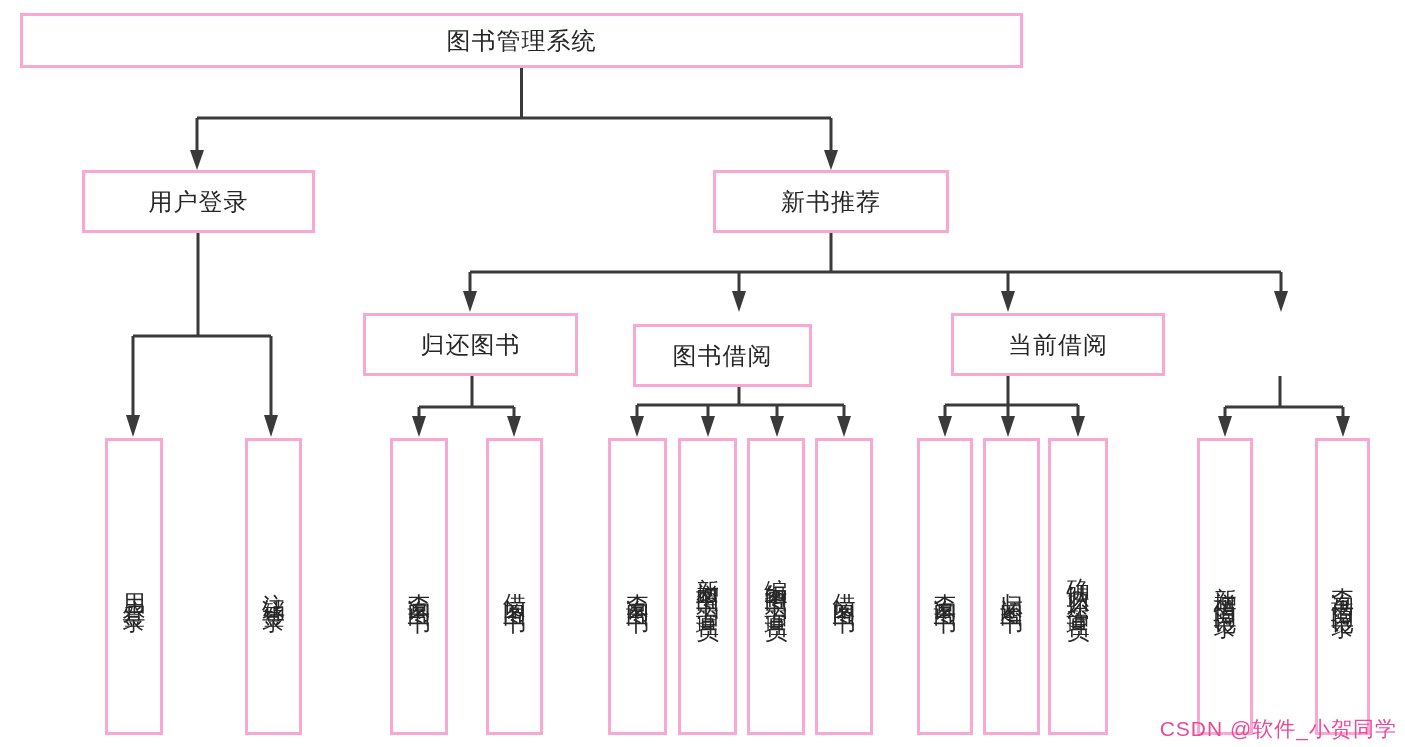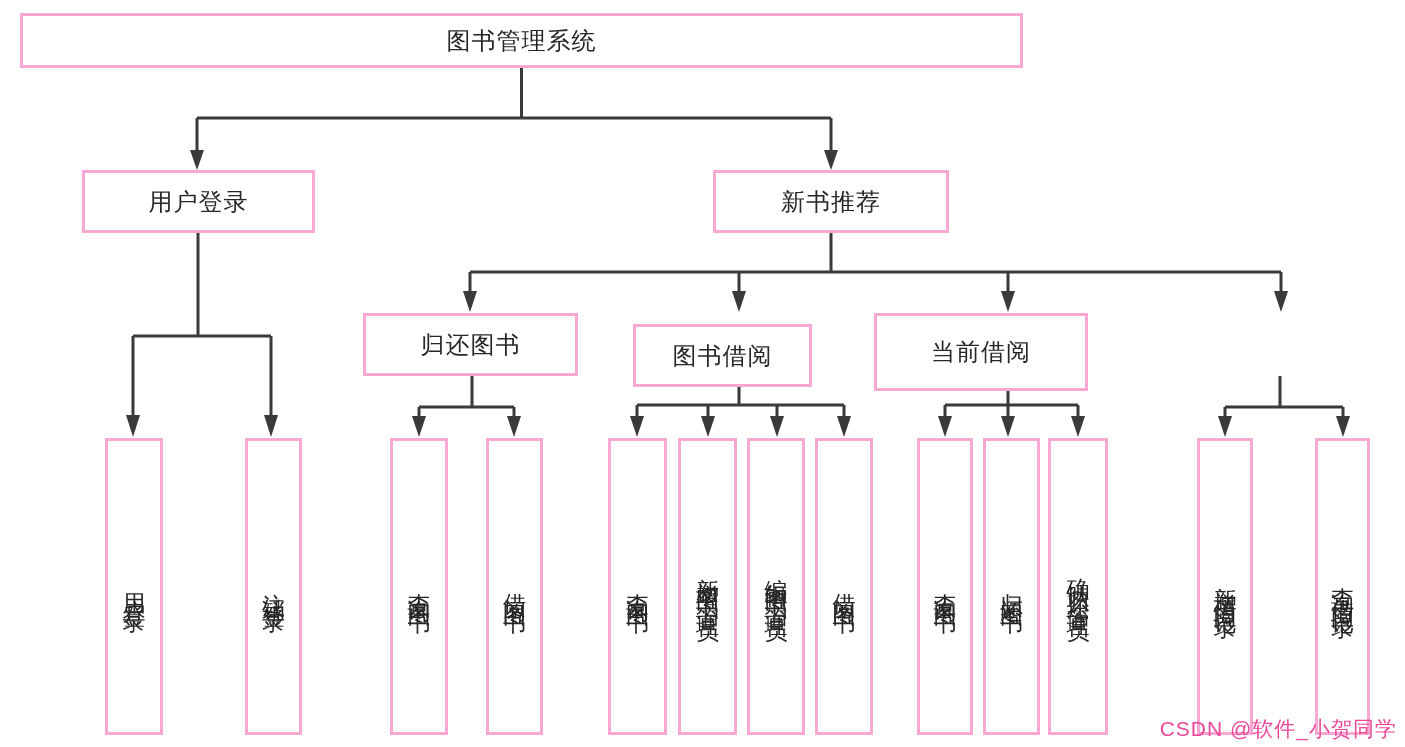--- a/index.html
+++ b/index.html
@@ -89,21 +89,21 @@
   <div class="hbox" style="left:713px;top:170px;width:236px;height:63px">
     <span class="lbl">新书推荐</span>
   </div>
 
   <div class="hbox" style="left:363px;top:313px;width:215px;height:63px">
     <span class="lbl">归还图书</span>
   </div>
   <div class="hbox" style="left:633px;top:324px;width:179px;height:63px">
     <span class="lbl">图书借阅</span>
   </div>
-  <div class="hbox" style="left:874px;top:313px;width:214px;height:78px">
+  <div class="hbox" style="left:951px;top:313px;width:214px;height:63px">
     <span class="lbl">当前借阅</span>
   </div>
 
   <div class="vbox" style="left:105px;top:438px;width:58px;height:297px">
     <span class="lbl">用户登录</span>
   </div>
   <div class="vbox" style="left:245px;top:438px;width:57px;height:297px">
     <span class="lbl">注销登录</span>
   </div>
 

